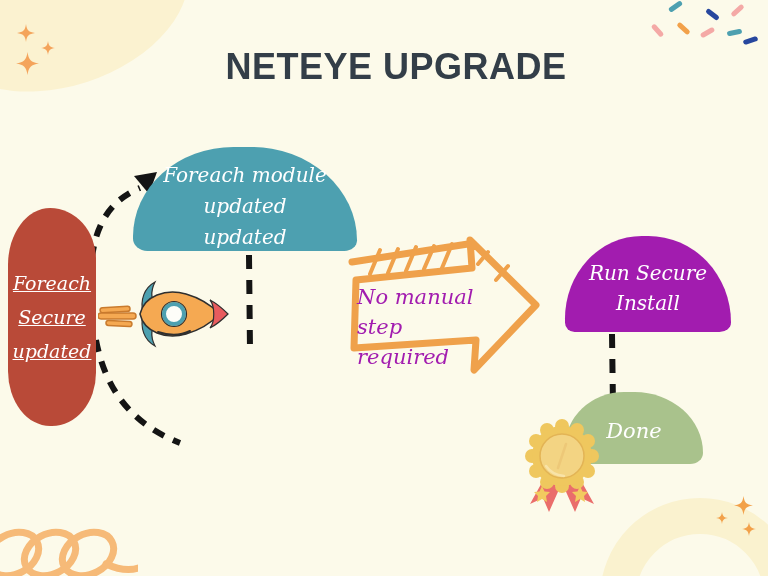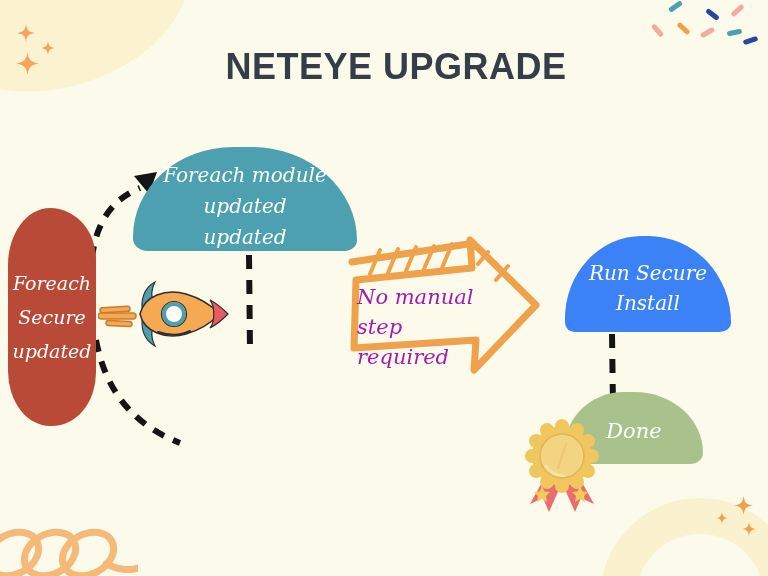--- a/index.html
+++ b/index.html
@@ -17,29 +17,29 @@
   .squiggle{position:absolute;left:-12px;top:522px;width:150px;height:60px;}
   
   .title{position:absolute;left:12px;top:46px;width:768px;text-align:center;
     font-size:36px;font-weight:bold;letter-spacing:.5px;color:#333E48;}
   
   .script{font-family:"DejaVu Serif",serif;font-style:italic;color:#FFFFFF;}
   
   .node{position:absolute;display:flex;align-items:center;justify-content:center;text-align:center;}
   .pill-red{left:8px;top:208px;width:88px;height:218px;background:#B94A38;
     border-radius:46px 50px 48px 46px / 62px 56px 58px 60px;}
-  .pill-red .script{font-size:19px;line-height:34px;}
+  .pill-red .script{font-size:19px;line-height:34px;text-decoration:underline;}
   .dome{flex-direction:column;}
   .dome-install{left:133px;top:147px;width:224px;height:104px;background:#4DA0B0;
     border-radius:112px 118px 14px 16px / 100px 104px 12px 14px;}
   .dome-install .script{font-size:20px;line-height:31px;padding-top:14px;}
   .dome-execute{left:153px;top:352px;width:218px;height:110px;background:#27579E;
     border-radius:106px 112px 20px 16px / 96px 102px 18px 14px;}
   .dome-execute .script{font-size:20px;line-height:33px;padding-top:10px;}
-  .dome-run{left:565px;top:236px;width:166px;height:96px;background:#3b82f6;
+  .dome-run{left:565px;top:236px;width:166px;height:96px;background:#a21caf;
     border-radius:80px 86px 12px 10px / 86px 90px 10px 10px;}
   .dome-run .script{font-size:20px;line-height:30px;padding-top:8px;}
   .dome-done{left:565px;top:392px;width:138px;height:72px;background:#A9C28C;
     border-radius:64px 74px 14px 10px / 60px 66px 12px 10px;z-index:1;}
   .dome-done .script{font-size:21px;padding-top:6px;}
   
   .connectors{position:absolute;left:0;top:0;width:768px;height:576px;pointer-events:none;}
   .rocket{position:absolute;left:98px;top:280px;width:140px;height:68px;}
   .big-arrow{position:absolute;left:348px;top:228px;width:198px;height:150px;}
   .arrow-note{position:absolute;left:357px;top:282px;width:130px;text-align:left;

